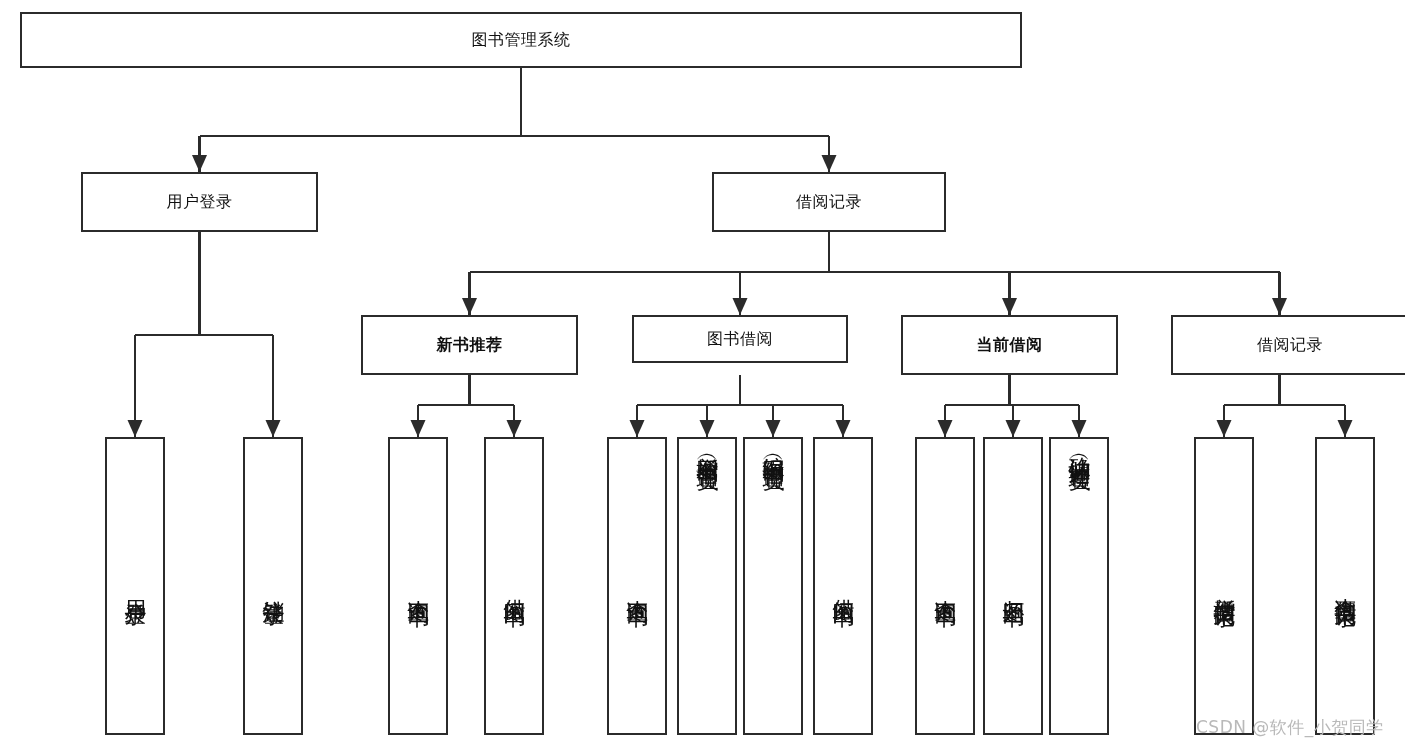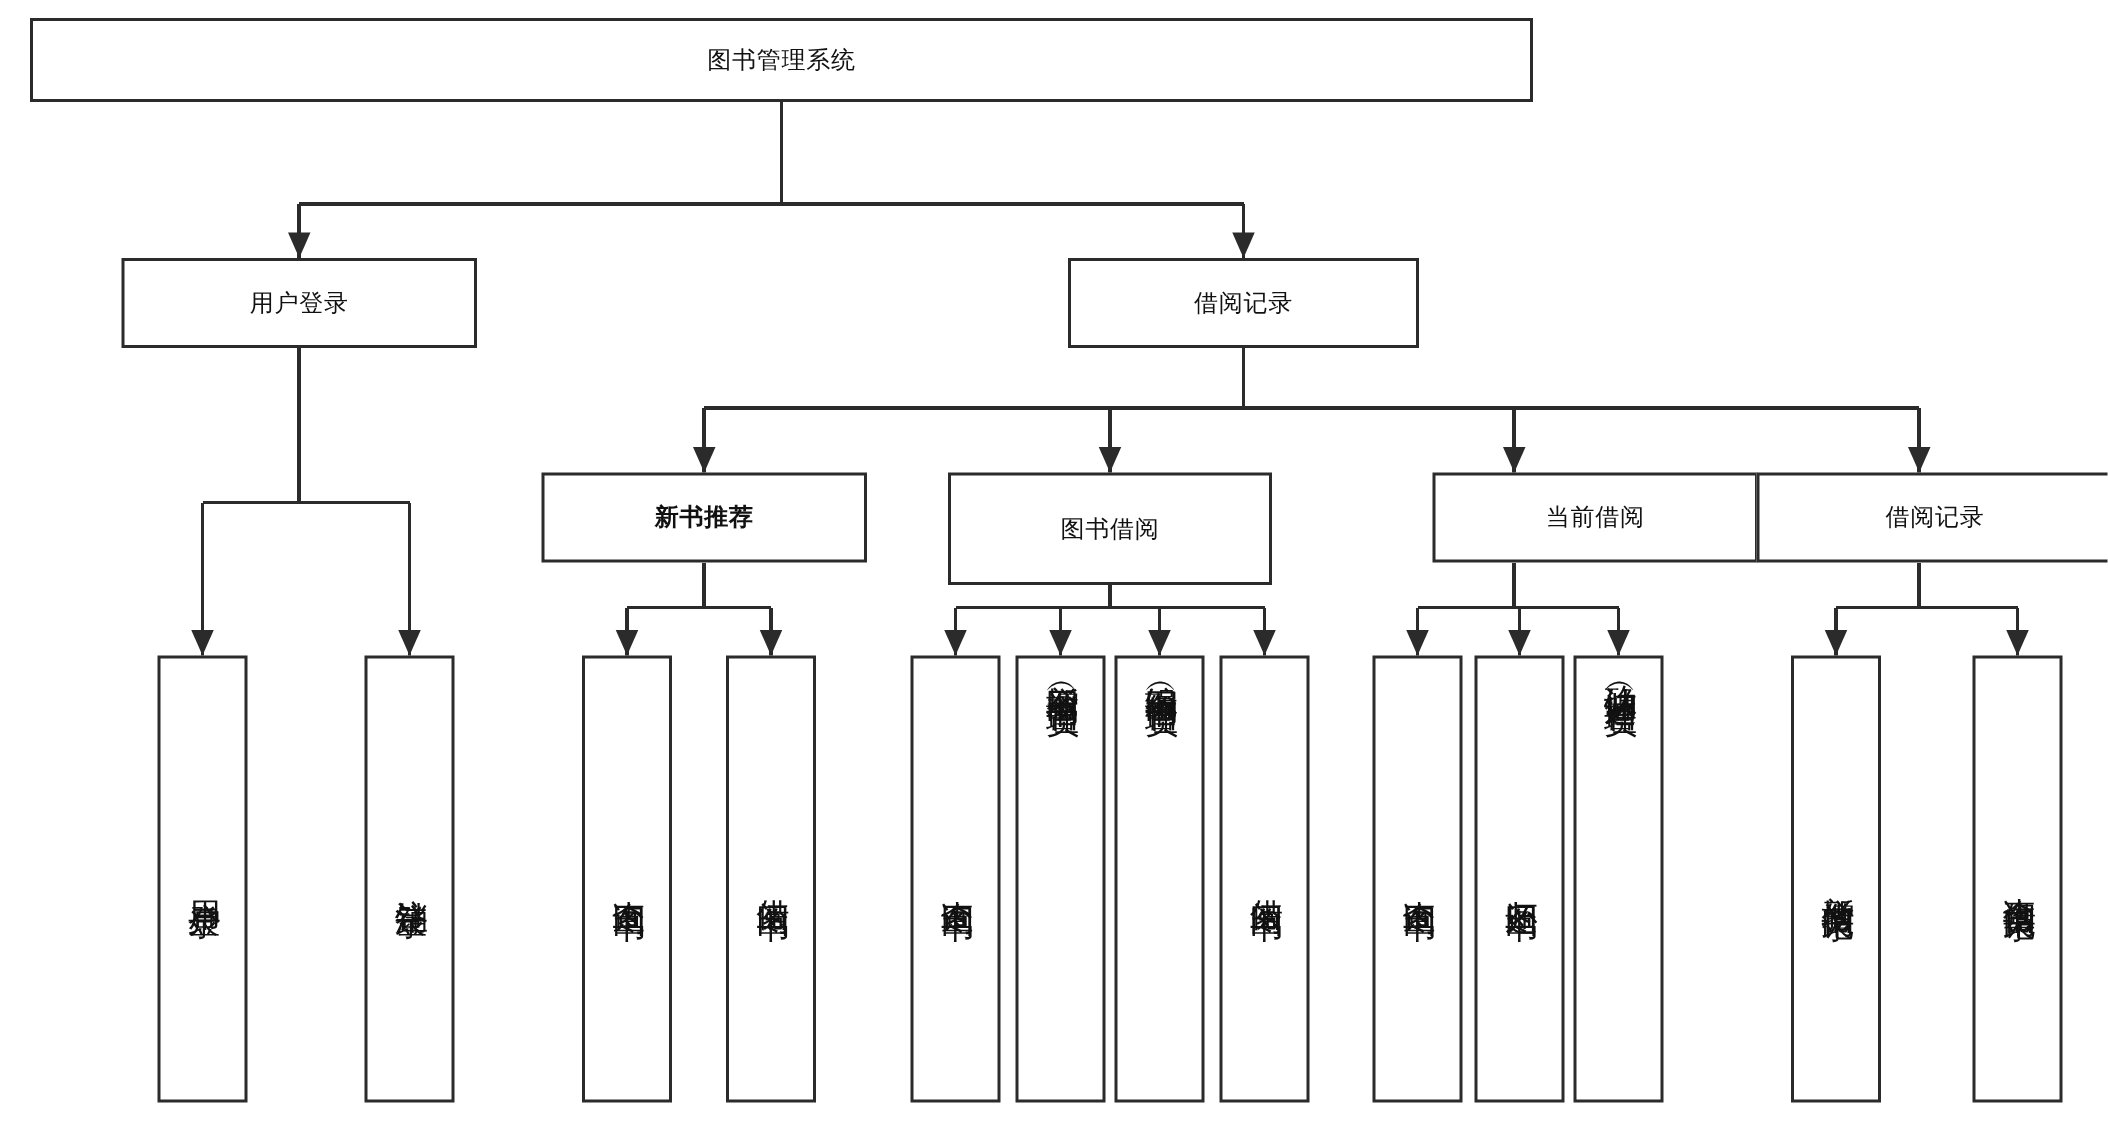--- a/index.html
+++ b/index.html
@@ -139,24 +139,24 @@
       </div>
       <div class="node-box" style="left: 81px; top: 172px; width: 237px; height: 60px; border-color: rgb(43, 43, 43); background: rgb(255, 255, 255);">
         <span class="node-label-h" style="color: rgb(17, 17, 17);">用户登录</span>
       </div>
       <div class="node-box" style="left: 712px; top: 172px; width: 234px; height: 60px; border-color: rgb(43, 43, 43); background: rgb(255, 255, 255);">
         <span class="node-label-h" style="color: rgb(17, 17, 17);">借阅记录</span>
       </div>
       <div class="node-box" style="left: 361px; top: 315px; width: 217px; height: 60px; border-color: rgb(43, 43, 43); background: rgb(255, 255, 255); font-weight: bold;">
         <span class="node-label-h" style="color: rgb(17, 17, 17);">新书推荐</span>
       </div>
-      <div class="node-box" style="left: 632px; top: 315px; width: 216px; height: 75px; border-color: rgb(43, 43, 43); background: rgb(255, 255, 255); align-items: center;">
+      <div class="node-box" style="left: 632px; top: 315px; width: 216px; height: 48px; border-color: rgb(43, 43, 43); background: rgb(255, 255, 255); align-items: center;">
         <span class="node-label-h" style="color: rgb(17, 17, 17);">图书借阅</span>
       </div>
-      <div class="node-box" style="left: 955px; top: 315px; width: 217px; height: 60px; border-color: rgb(43, 43, 43); background: rgb(255, 255, 255);">
+      <div class="node-box" style="left: 901px; top: 315px; width: 217px; height: 60px; border-color: rgb(43, 43, 43); background: rgb(255, 255, 255); font-weight: bold;">
         <span class="node-label-h" style="color: rgb(17, 17, 17);">当前借阅</span>
       </div>
       <div class="node-box" style="left: 1171px; top: 315px; width: 238px; height: 60px; border-color: rgb(43, 43, 43); background: rgb(255, 255, 255);">
         <span class="node-label-h" style="color: rgb(17, 17, 17);">借阅记录</span>
       </div>
       <div class="node-box vertical centered" style="left: 105px; top: 437px; width: 60px; height: 298px; border-color: rgb(43, 43, 43); background: rgb(255, 255, 255);">
         <span class="node-label-v" style="color: rgb(17, 17, 17);">用户登录</span>
       </div>
       <div class="node-box vertical centered" style="left: 243px; top: 437px; width: 60px; height: 298px; border-color: rgb(43, 43, 43); background: rgb(255, 255, 255);">
         <span class="node-label-v" style="color: rgb(17, 17, 17);">注销登录</span>
@@ -189,14 +189,15 @@
         <span class="node-label-v" style="color: rgb(17, 17, 17);">确认归还（管理员）</span>
       </div>
       <div class="node-box vertical centered" style="left: 1194px; top: 437px; width: 60px; height: 298px; border-color: rgb(43, 43, 43); background: rgb(255, 255, 255);">
         <span class="node-label-v" style="color: rgb(17, 17, 17);">新增借阅记录</span>
       </div>
       <div class="node-box vertical centered" style="left: 1315px; top: 437px; width: 60px; height: 298px; border-color: rgb(43, 43, 43); background: rgb(255, 255, 255);">
         <span class="node-label-v" style="color: rgb(17, 17, 17);">查询借阅记录</span>
       </div>
     </div>
 
+  <div class="watermark" style="left:1196px; top:716px;">CSDN @软件_小贺同学</div>
 
 </div>
 
 </body></html>

